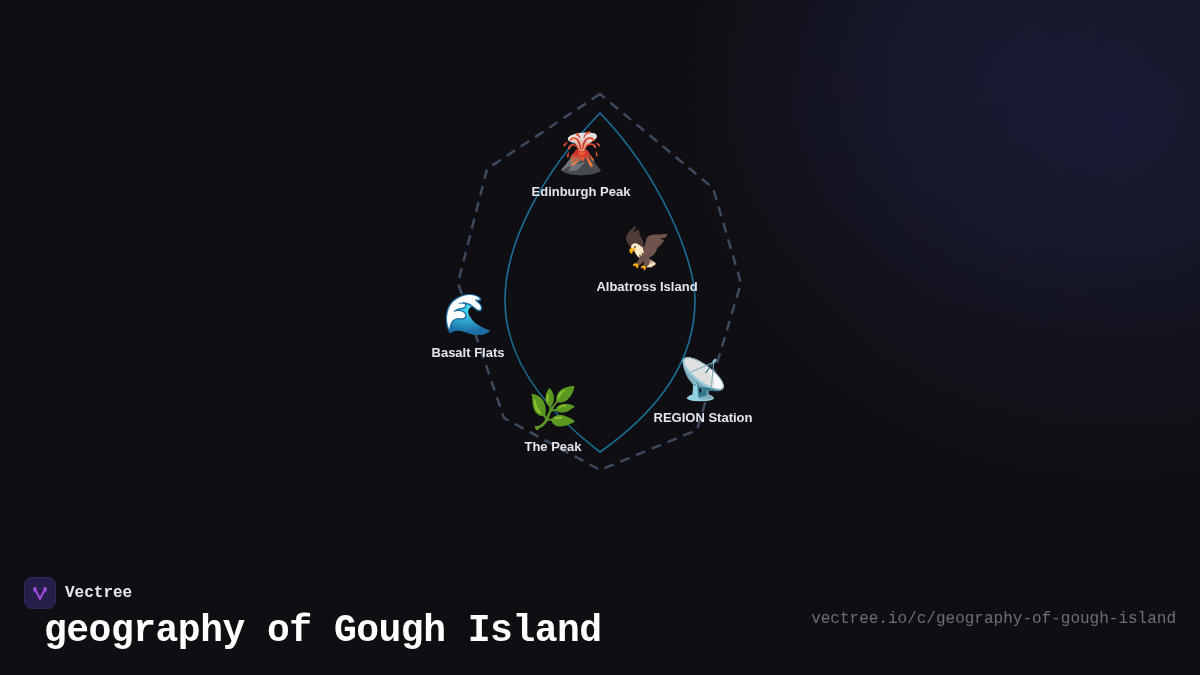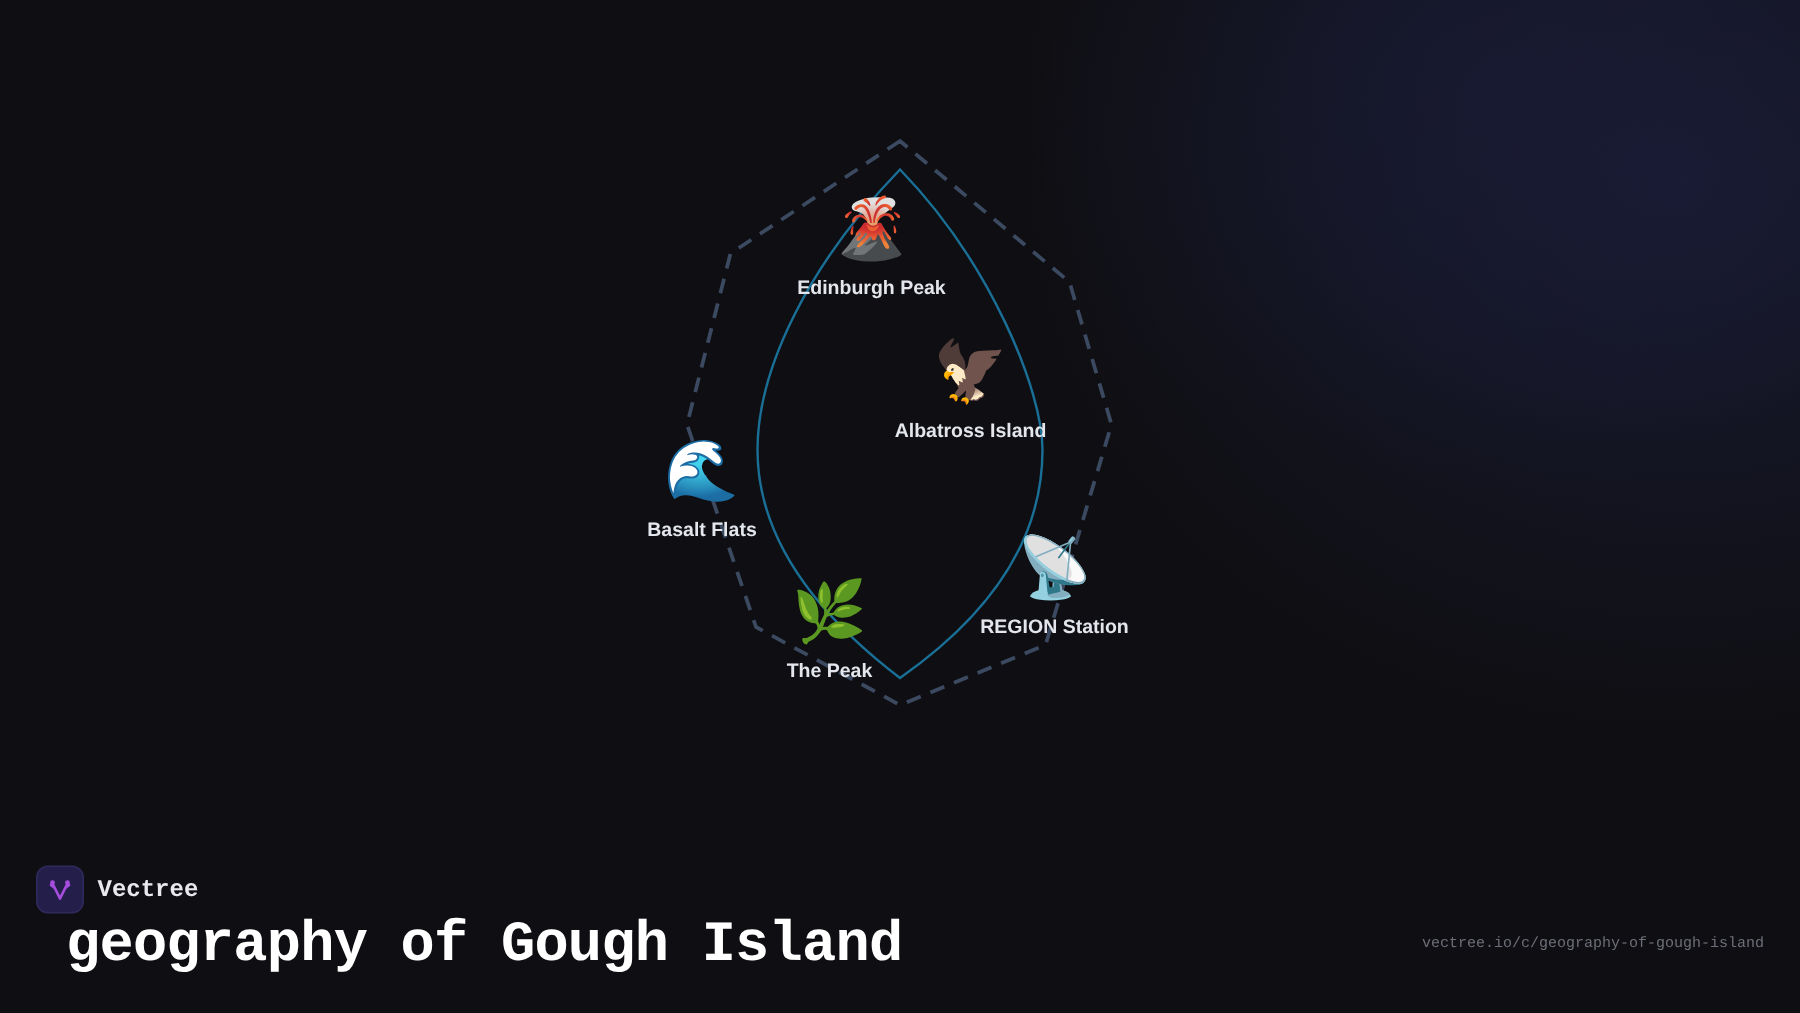--- a/index.html
+++ b/index.html
@@ -37,22 +37,22 @@
     }
     .brand-name {
       font-family: "Liberation Mono", monospace; font-weight: bold; font-size: 16px; color: #e8e8ee;
     }
     .title {
       position: absolute; left: 24px; top: 609px;
       font-family: "Liberation Mono", monospace; font-weight: bold; font-size: 38px;
       color: #ffffff; letter-spacing: -0.5px; margin-left: 20px;
     }
     .url {
-      position: absolute; right: 24px; top: 624px;
-      font-family: "Liberation Mono", monospace; font-size: 10px; color: #6d6f78;
+      position: absolute; right: 24px; top: 610px;
+      font-family: "Liberation Mono", monospace; font-size: 16px; color: #6d6f78;
     }
   </style>
 </head>
 <body>
 
 <div class="bg-glow"></div>
 
 <div class="meta">
 </div>
 

